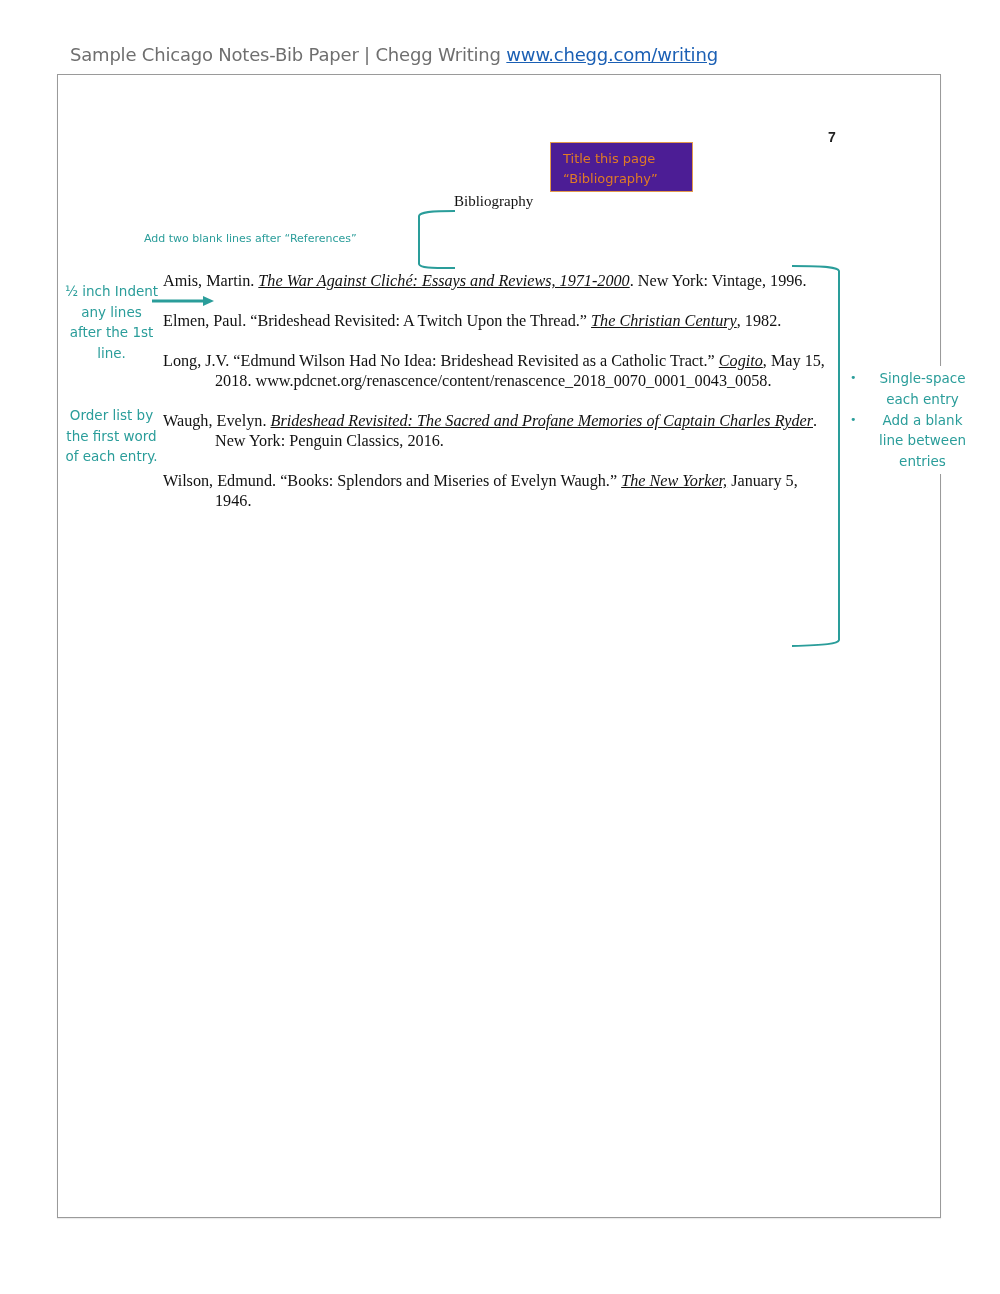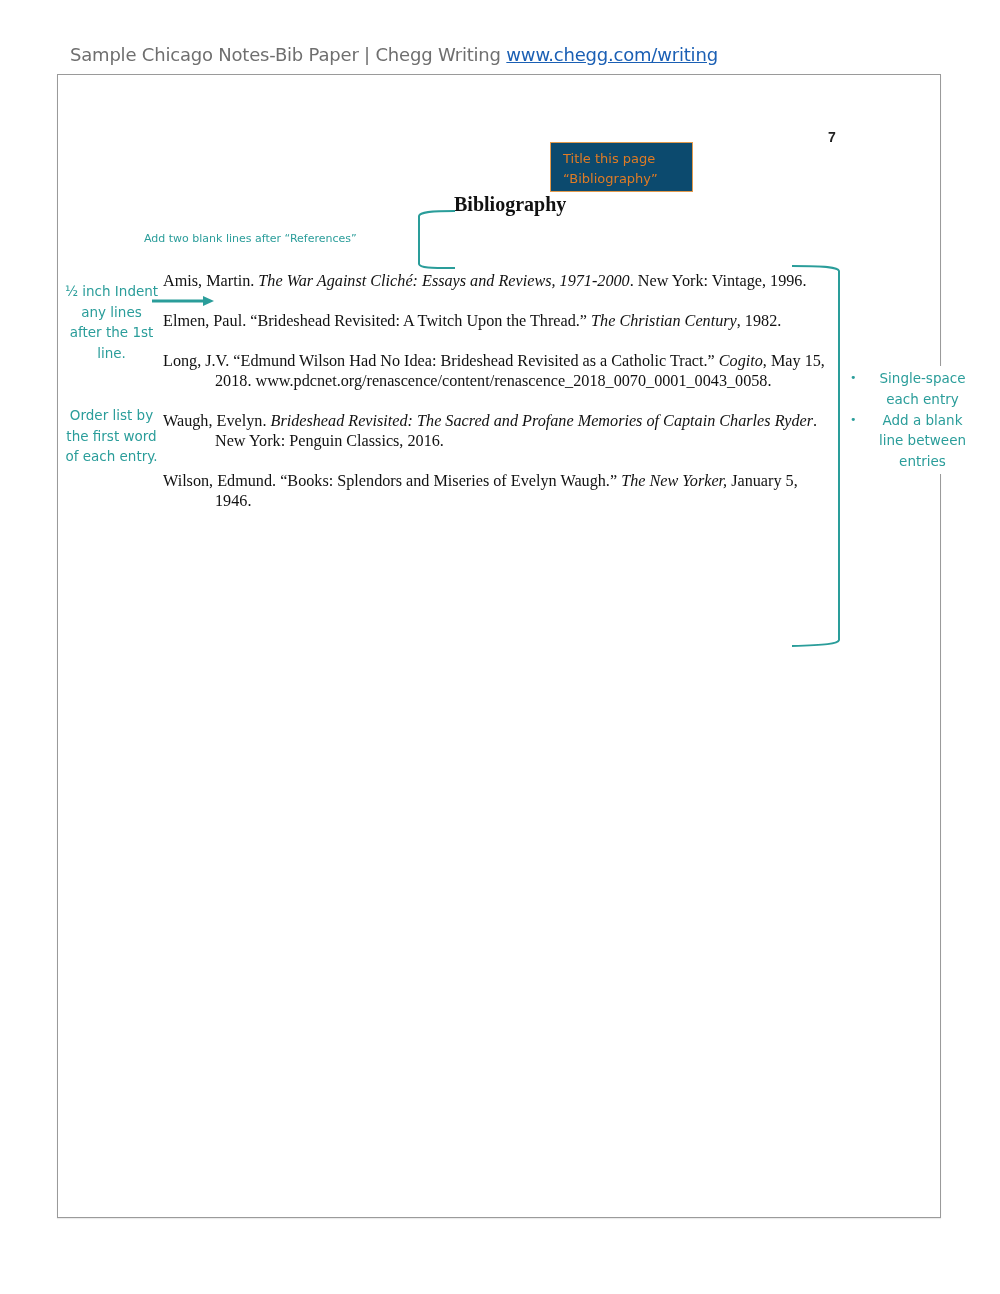--- a/index.html
+++ b/index.html
@@ -14,27 +14,27 @@
     position: absolute; left: 57px; top: 74px; width: 884px; height: 1144px;
     border: 1px solid #9a9a9a; box-sizing: border-box;
     box-shadow: 0 1px 1px rgba(0,0,0,0.08);
   }
   .pagenum {
     position: absolute; left: 828px; top: 129px;
     font-family: "Liberation Sans", sans-serif; font-weight: bold; font-size: 14px; color: #222;
   }
   .title-note {
     position: absolute; left: 550px; top: 142px; width: 143px; height: 50px;
-    border: 1px solid #e39a4c; box-sizing: border-box; background: #0c4a6e;
+    border: 1px solid #e39a4c; box-sizing: border-box; background: #4c1d95;
     font-family: "DejaVu Sans", sans-serif; font-size: 13px; color: #e07b24;
     padding: 6px 0 0 12px; line-height: 20px;
   }
   .bib-title {
     position: absolute; left: 454px; top: 193px;
-    font-family: "Liberation Serif", serif; font-size: 20px; color: #111; font-weight: bold;
+    font-family: "Liberation Serif", serif; font-size: 15px; color: #111;
   }
   .teal { color: #2a9d9a; font-family: "DejaVu Sans", sans-serif; }
   .note-blank {
     position: absolute; left: 144px; top: 232px; font-size: 11px; white-space: nowrap;
   }
   .note-indent {
     position: absolute; left: 64px; top: 281px; width: 95px; text-align: center;
     font-size: 13.5px; line-height: 20.5px;
   }
   .note-order {
@@ -46,21 +46,21 @@
     font-size: 13.5px; line-height: 20.8px; padding: 2px 0;
   }
   .side-note ul { list-style: none; margin: 0; padding: 0; text-align: center; }
   .side-note li { position: relative; padding-left: 27px; }
   .side-note li::before { content: "•"; position: absolute; left: 6px; top: 0; font-size: 11px; }
   .entries {
     position: absolute; left: 163px; top: 271px; width: 672px;
     font-family: "Liberation Serif", serif; font-size: 16.2px; color: #111; line-height: 20px;
   }
   .entry { padding-left: 52px; text-indent: -52px; margin-bottom: 20px; }
-  .entry i { font-style: italic; }
+  .entry i { font-style: italic; text-decoration: underline; }
   svg.overlay { position: absolute; left: 0; top: 0; pointer-events: none; }
 </style>
 </head>
 <body>
 
 <div class="header"><span>Sample Chicago Notes-Bib Paper | Chegg Writing </span><a>www.chegg.com/writing</a></div>
 
 <div class="page"></div>
 
 <div class="pagenum">7</div>

